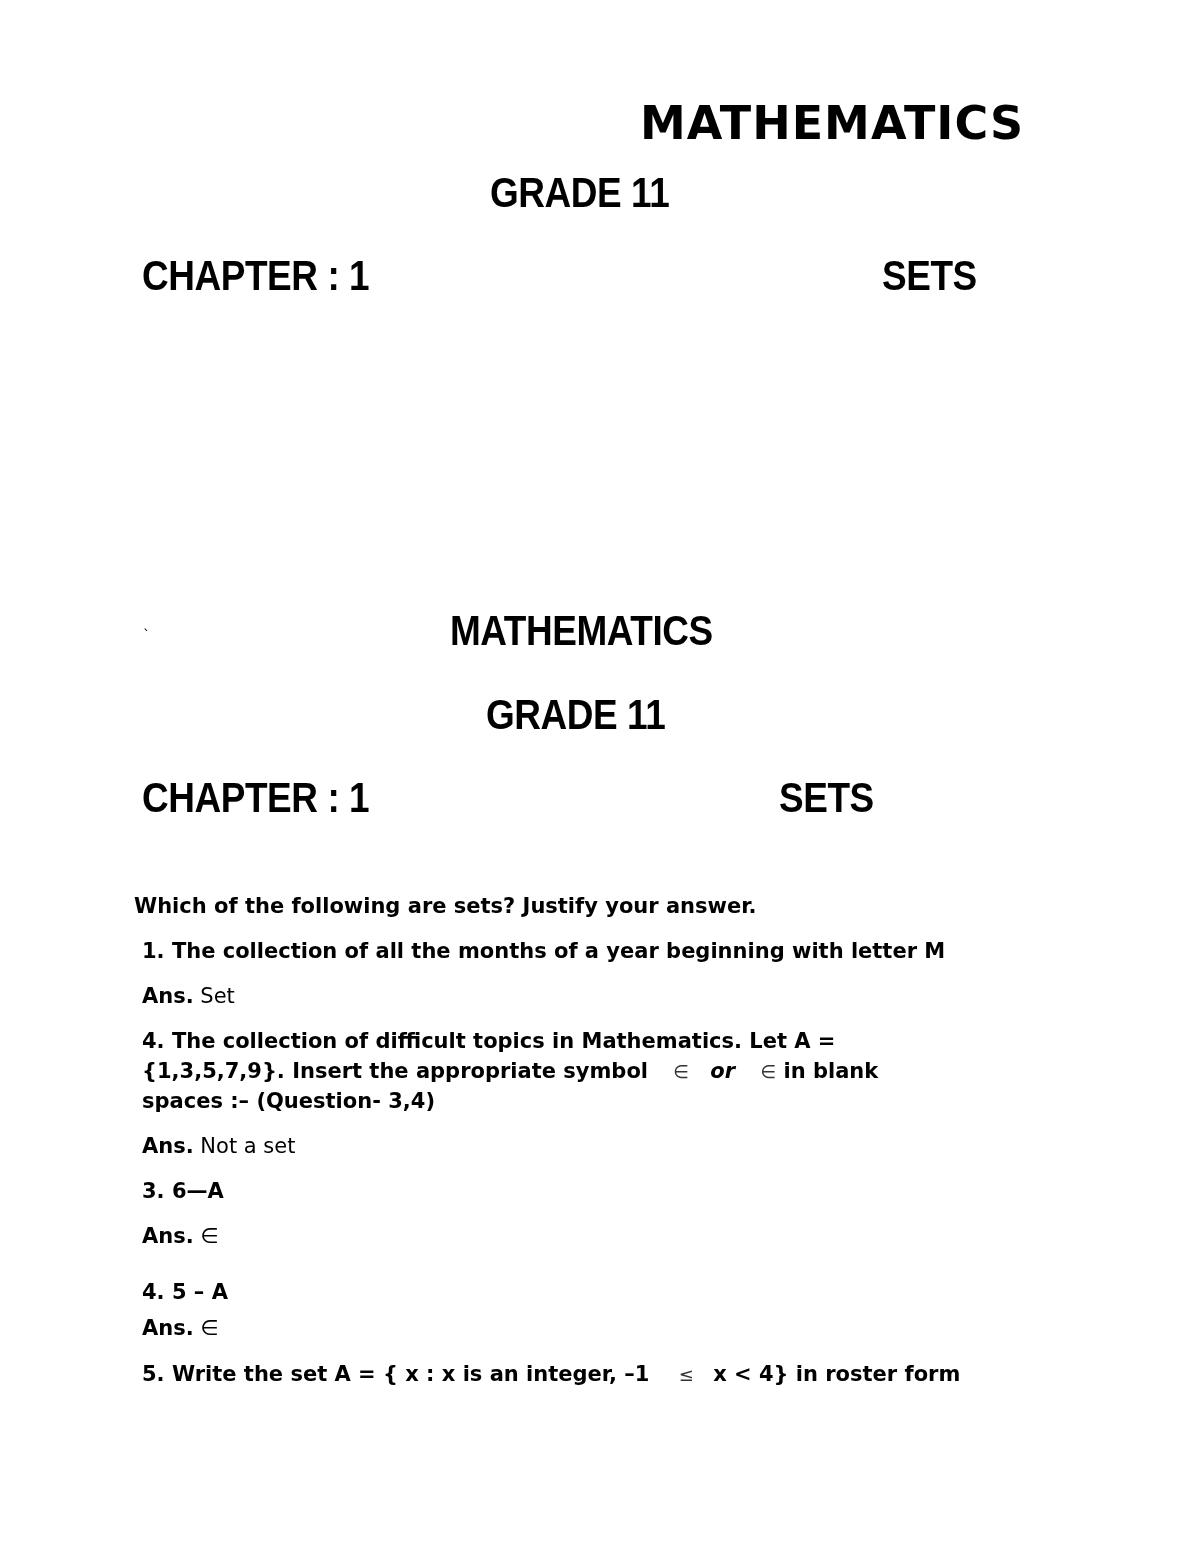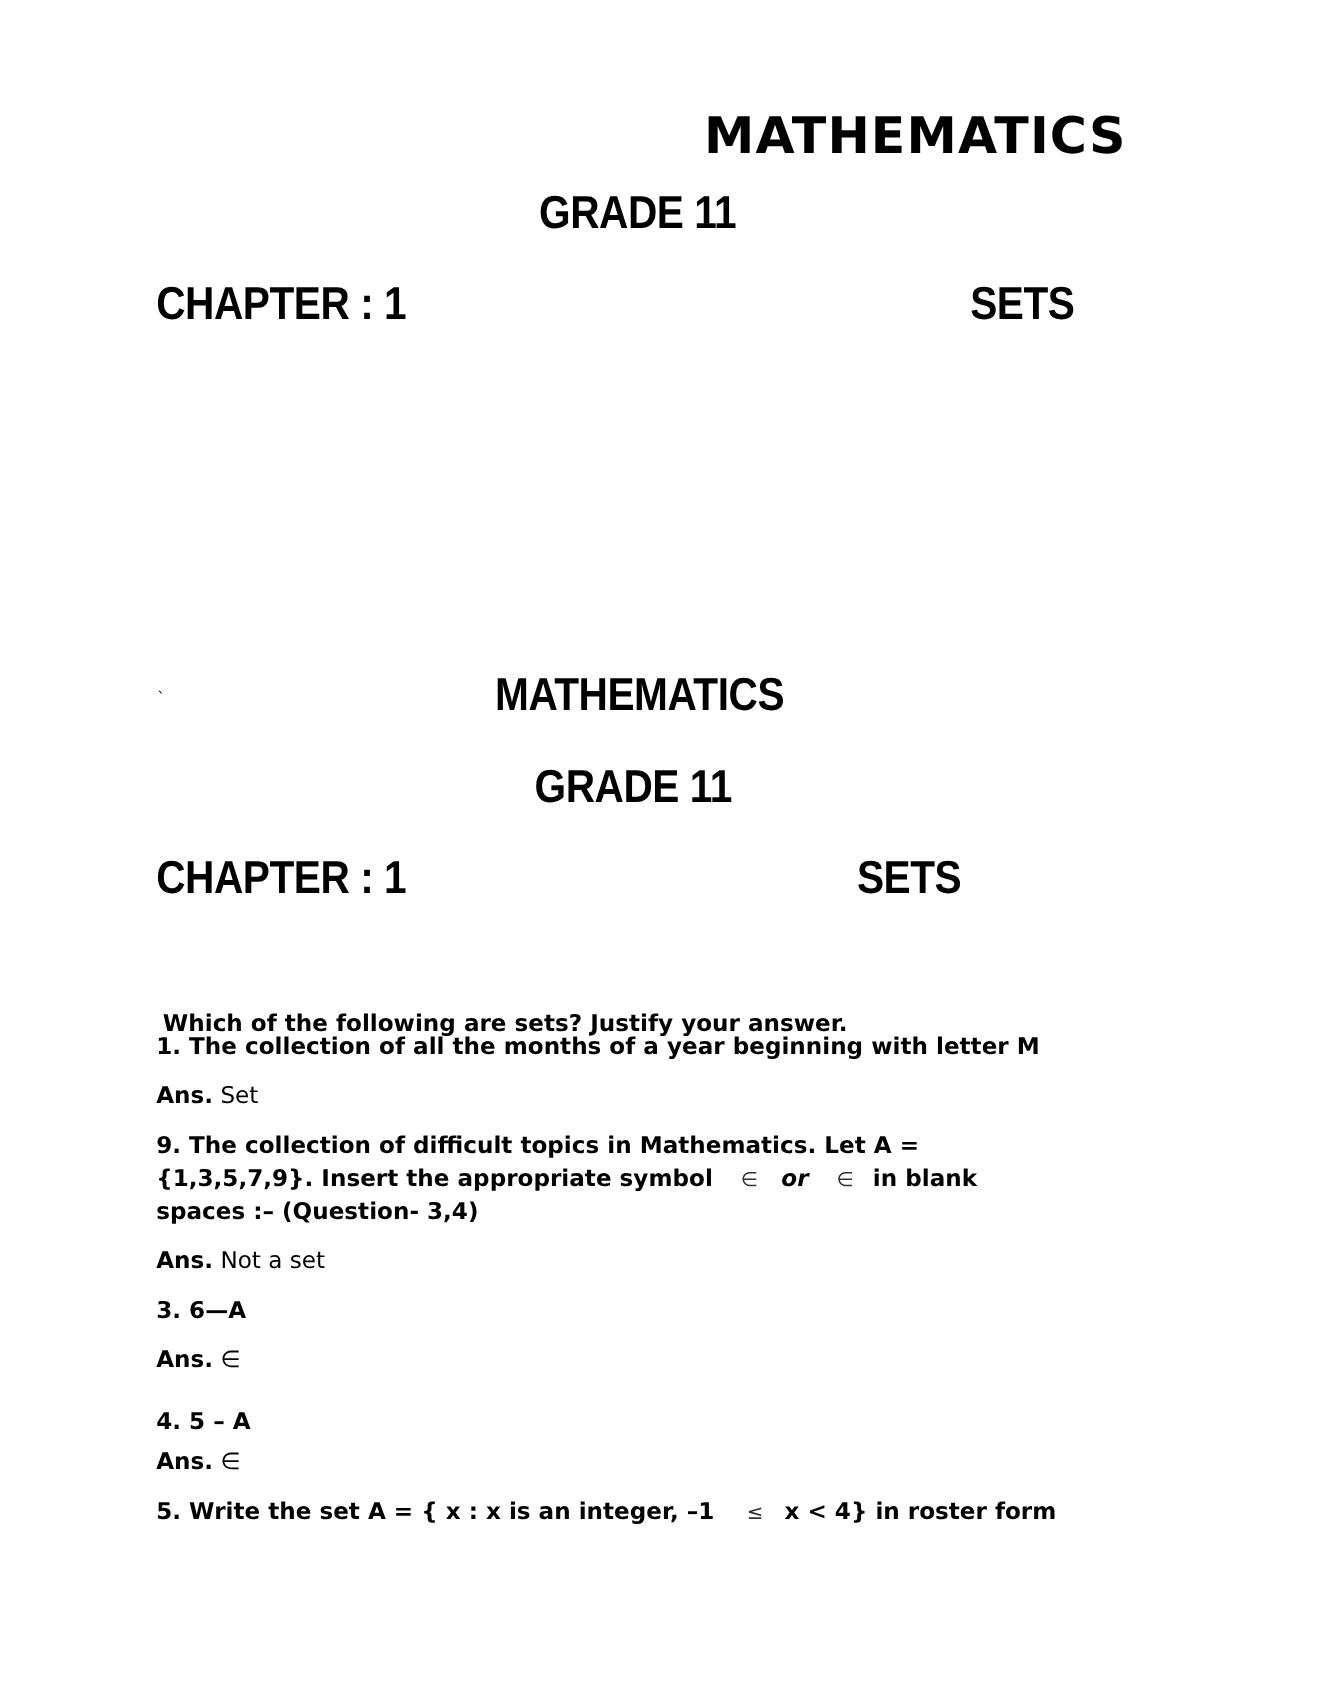--- a/index.html
+++ b/index.html
@@ -21,34 +21,34 @@
 <div class="abs title-narrow" style="left:142px; top:255px;">CHAPTER : 1</div>
 <div class="abs title-narrow" style="left:882px; top:255px;">SETS</div>
 
 <div class="abs tick" style="left:143px; top:628px;">`</div>
 
 <div class="abs title-narrow" style="left:450px; top:610px;">MATHEMATICS</div>
 <div class="abs title-narrow" style="left:486px; top:694px;">GRADE 11</div>
 <div class="abs title-narrow" style="left:142px; top:777px;">CHAPTER : 1</div>
 <div class="abs title-narrow" style="left:779px; top:777px;">SETS</div>
 
-<div class="abs body-text bold" style="left:148px; top:891px;margin-top:24px;">Which of the following are sets? Justify your answer.</div>
+<div class="abs body-text bold" style="left:134px; top:891px;">Which of the following are sets? Justify your answer.</div>
 
 <div class="abs body-text bold" style="left:142px; top:936px;">1. The collection of all the months of a year beginning with letter M</div>
 <div class="abs body-text" style="left:142px; top:981px;text-align:right;">
   <span class="bold">Ans.</span><span class="normal"> Set</span>
 </div>
 
-<div class="abs body-text bold" style="left:142px; top:1026px;">9. The collection of difficult topics in Mathematics. Let A =</div>
+<div class="abs body-text bold" style="left:142px; top:1026px;">4. The collection of difficult topics in Mathematics. Let A =</div>
 <div class="abs body-text bold" style="left:142px; top:1056px;">
   <span>{1,3,5,7,9}. Insert the appropriate symbol</span>
   <span class="sym" style="margin-left:18px;">∈</span>
   <span style="margin-left:14px;font-style:italic;">or</span>
   <span class="sym" style="margin-left:18px;">∈</span>
-  <span style="margin-left:10px;">in blank</span>
+  <span style="">in blank</span>
 </div>
 <div class="abs body-text bold" style="left:142px; top:1086px;">spaces :– (Question- 3,4)</div>
 <div class="abs body-text" style="left:142px; top:1131px;">
   <span class="bold">Ans.</span><span class="normal"> Not a set</span>
 </div>
 
 <div class="abs body-text bold" style="left:142px; top:1176px;">3. 6—A</div>
 <div class="abs body-text" style="left:142px; top:1221px;">
   <span class="bold">Ans.</span><span class="normal"> ∈</span>
 </div>

